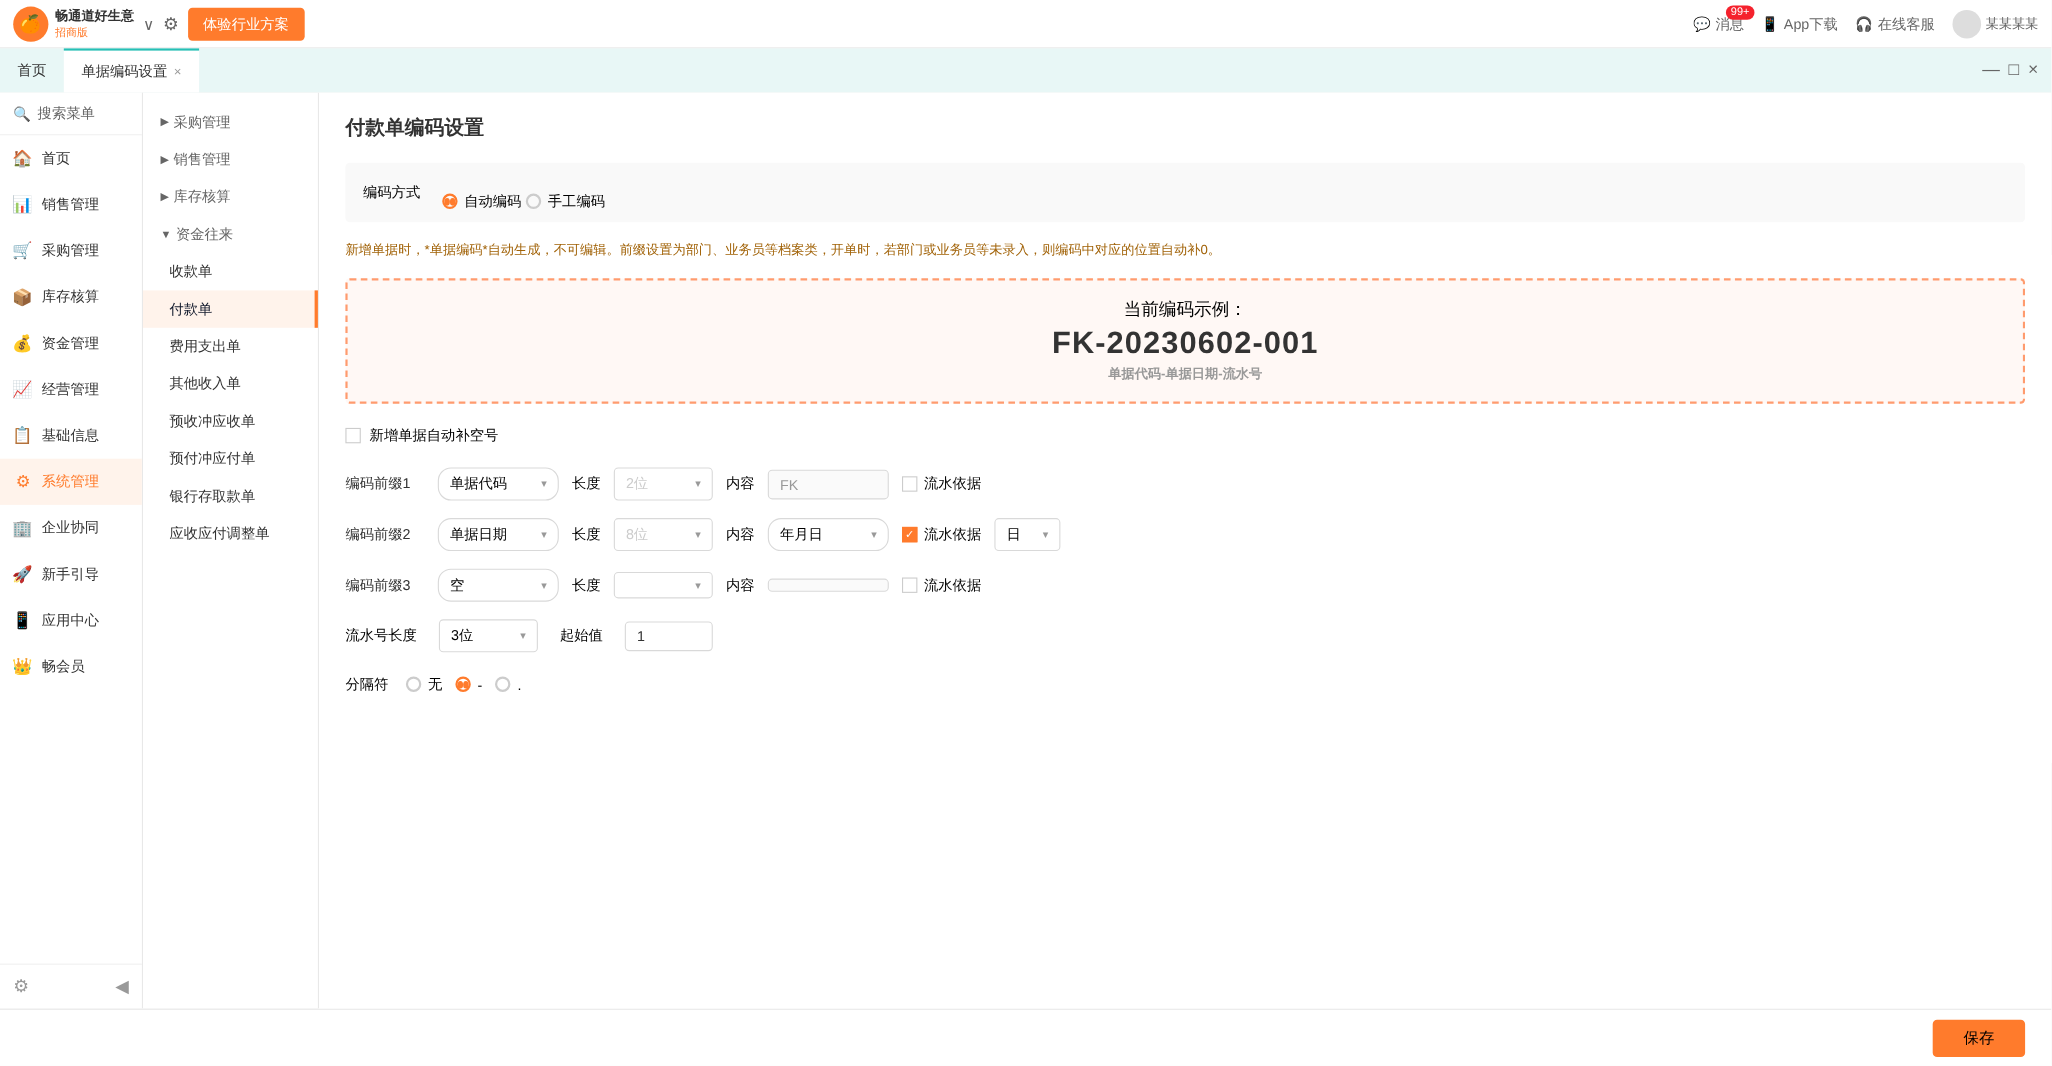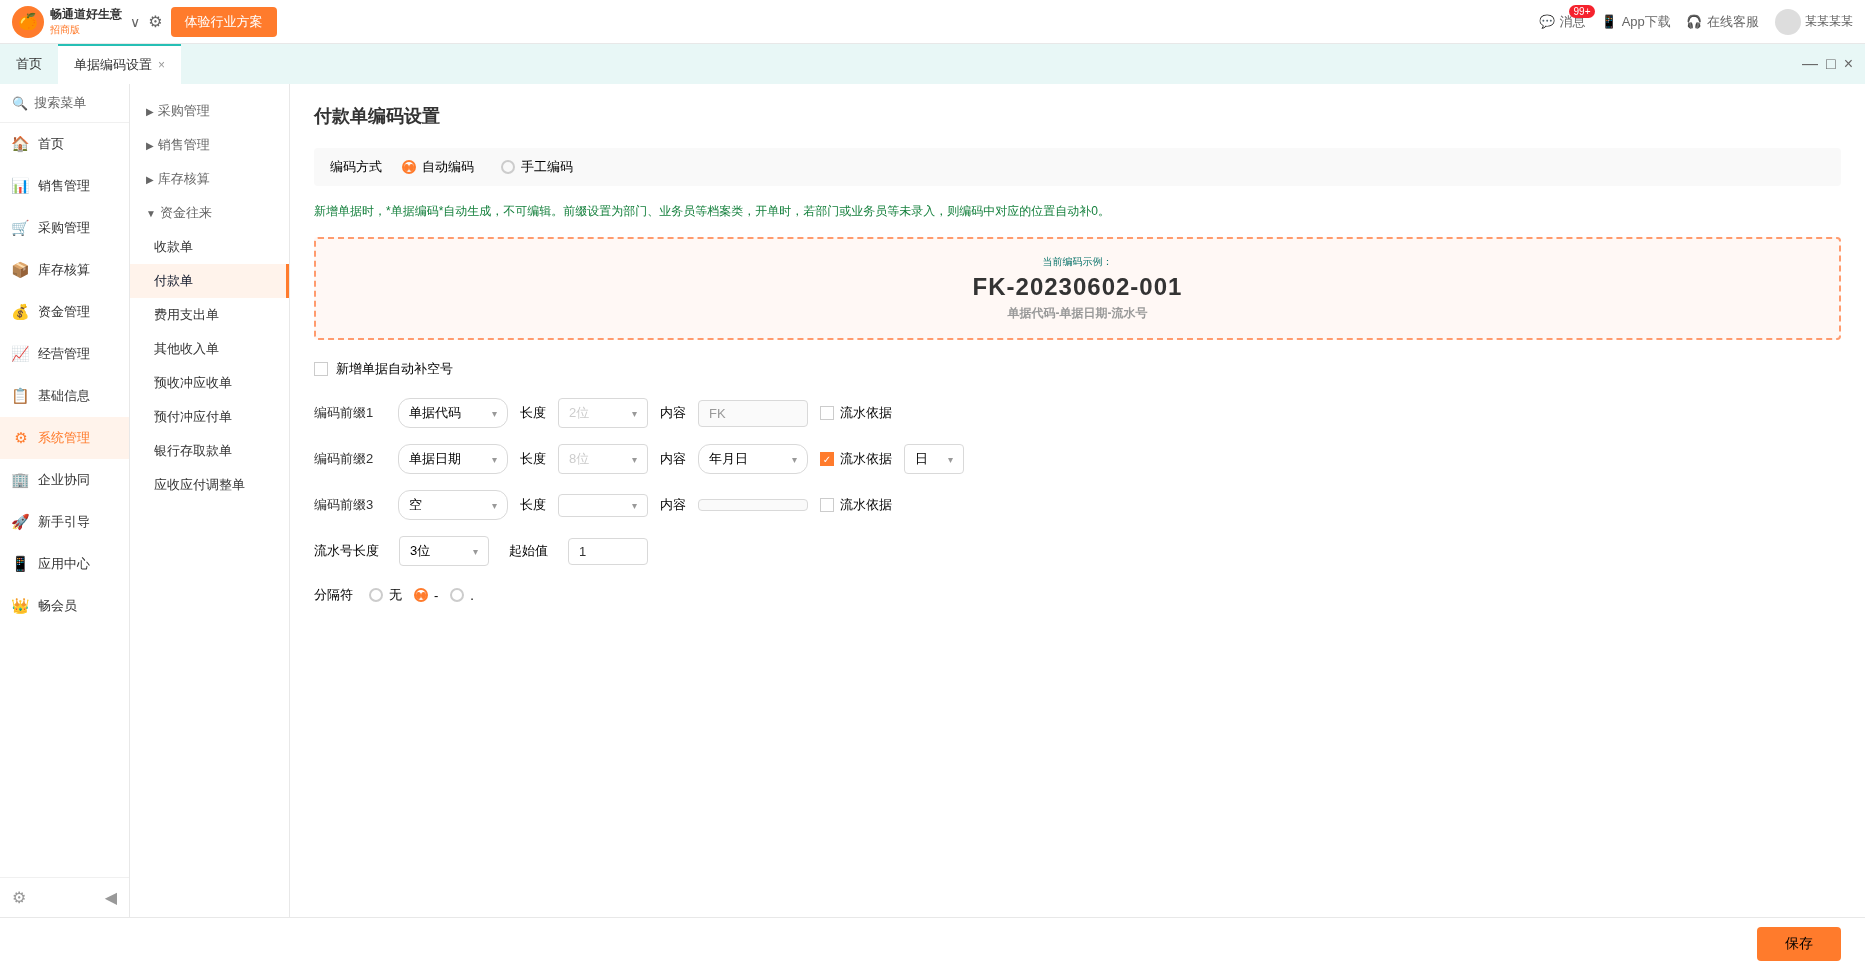--- a/index.html
+++ b/index.html
@@ -46,32 +46,32 @@
     .sub-menu-group { padding: 0; }
     .sub-menu-header { display: flex; align-items: center; gap: 4px; padding: 8px 16px; font-size: 13px; color: #666; cursor: pointer; }
     .sub-menu-item { padding: 8px 24px; font-size: 13px; color: #333; cursor: pointer; }
     .sub-menu-item.active { background: #fff3eb; color: #0f172a; border-right: 3px solid #ff7b2c; }
 
     
     .inner-content { flex: 1; overflow-y: auto; padding: 20px 24px; background: #fff; position: relative; }
 
     
     .encode-method-bar { display: flex; align-items: center; gap: 20px; padding: 10px 16px; background: #f9f9f9; border-radius: 4px; margin-bottom: 16px; font-size: 13px; }
-    .radio-group { display: flex; align-items: center; gap: 27px; }
+    .radio-group { display: flex; align-items: center; gap: 4px; margin-top: 16px; }
     .radio-item { display: flex; align-items: center; gap: 6px; cursor: pointer; font-size: 13px; }
     .radio-dot { width: 14px; height: 14px; border-radius: 50%; border: 2px solid #ccc; display: flex; align-items: center; justify-content: center; }
     .radio-dot.checked { border-color: #ff7b2c; }
     .radio-dot.checked::after { content: ''; width: 7px; height: 7px; border-radius: 50%; background: #ff7b2c; display: block; }
 
-    .hint-text { font-size: 12px; color: #15803d; margin-bottom: 16px; line-height: 1.6; }
+    .hint-text { font-size: 12px; color: #a16207; margin-bottom: 16px; line-height: 1.6; }
 
     
     .code-preview { border: 2px dashed #ff9b6e; background: #fff8f5; border-radius: 4px; padding: 16px 24px; display: inline-block; margin-bottom: 20px; text-align: center; }
-    .code-preview-label { font-size: 10px; color: #0f766e; margin-bottom: 4px; }
-    .code-preview-value { font-size: 24px; color: #333; font-weight: 600; letter-spacing: 1px; }
+    .code-preview-label { font-size: 16px; color: #000000; margin-bottom: 4px; }
+    .code-preview-value { font-size: 28px; color: #333; font-weight: 600; letter-spacing: 1px; }
     .code-preview-sub { font-size: 12px; color: #999; margin-top: 4px; font-weight: bold; }
 
     
     .auto-fill-row { display: flex; align-items: center; gap: 8px; margin-bottom: 20px; font-size: 13px; }
     .checkbox-box { width: 14px; height: 14px; border: 1px solid #ccc; display: flex; align-items: center; justify-content: center; cursor: pointer; }
 
     
     .form-row { display: flex; align-items: center; gap: 12px; margin-bottom: 16px; font-size: 13px; }
     .form-label { color: #333; width: 72px; }
     .select-box { border: 1px solid #d9d9d9; border-radius: 4px; padding: 5px 10px; font-size: 13px; display: flex; align-items: center; gap: 4px; cursor: pointer; background: #fff; min-width: 90px; }

